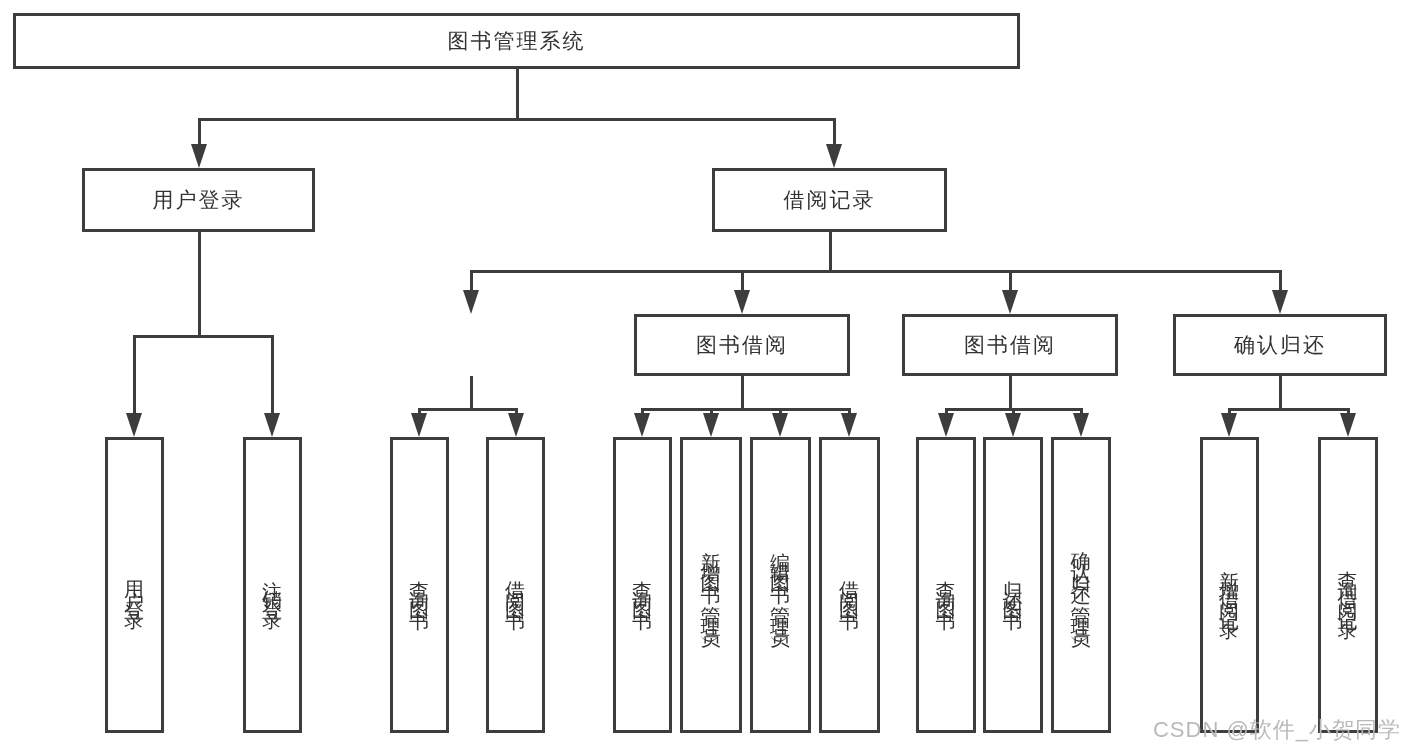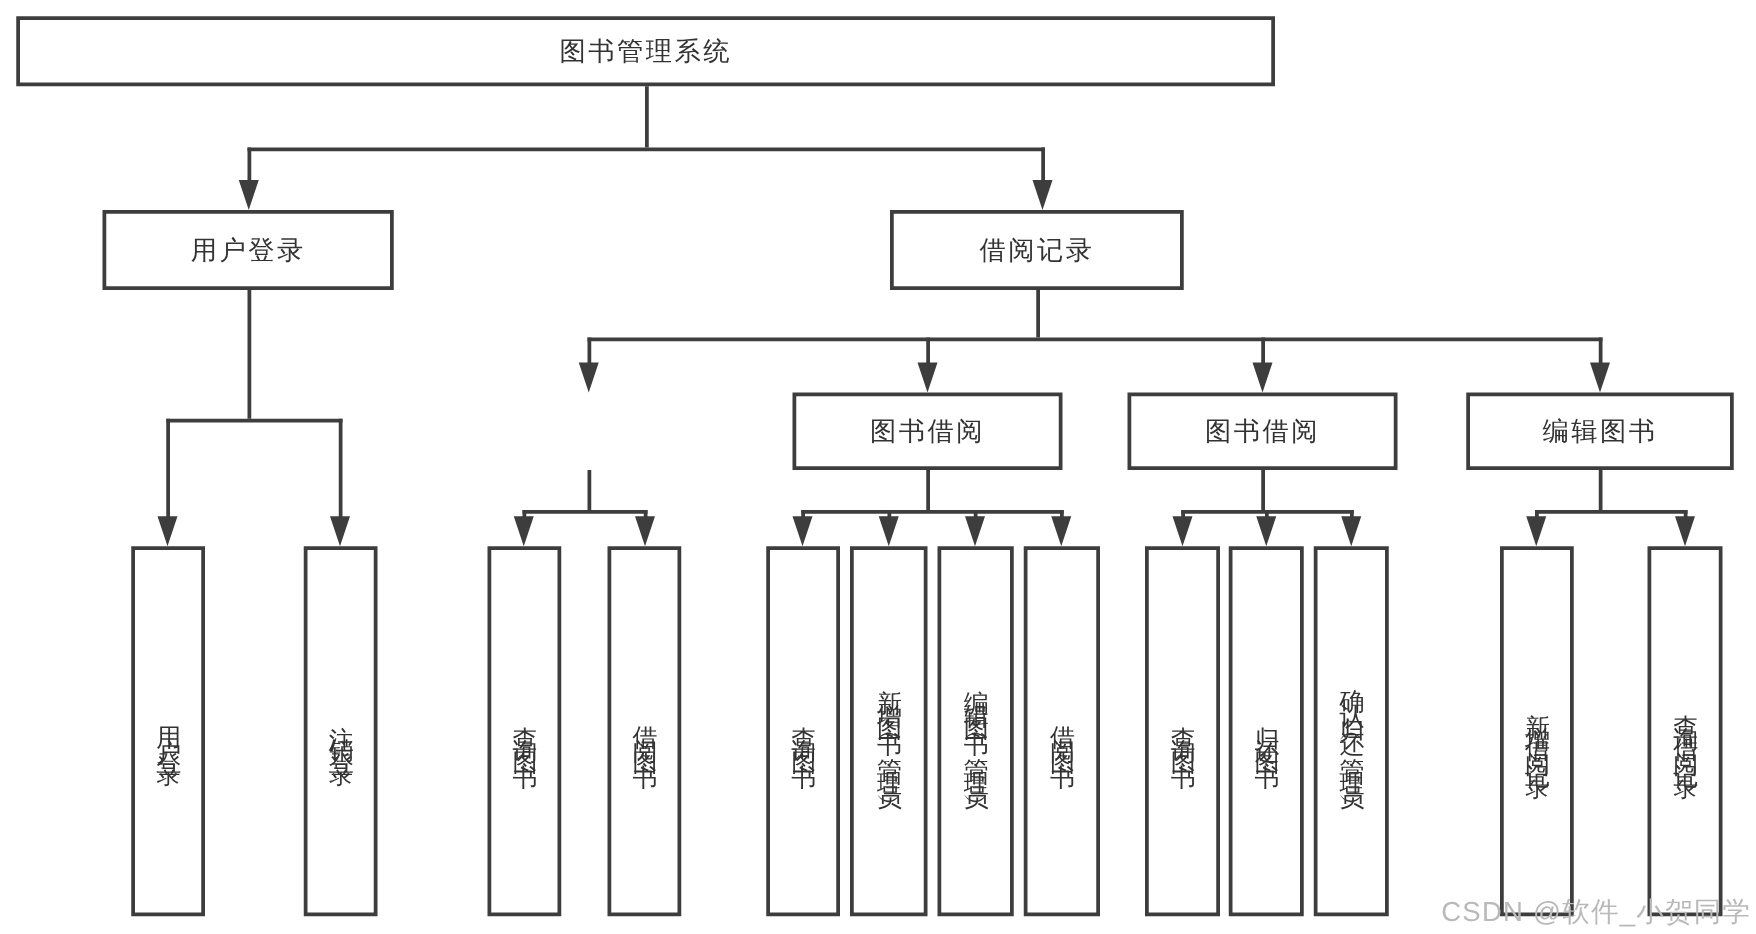--- a/index.html
+++ b/index.html
@@ -75,21 +75,21 @@
   <div class="line" style="left:1278.5px;top:270px;width:3px;height:22px;"></div>
   <div class="arrow" style="left:1272px;top:290px;"></div>
 
   <div class="box" style="left:634px;top:314px;width:216px;height:62px;">
     <span class="hlabel">图书借阅</span>
   </div>
   <div class="box" style="left:902px;top:314px;width:216px;height:62px;">
     <span class="hlabel">图书借阅</span>
   </div>
   <div class="box" style="left:1173px;top:314px;width:214px;height:62px;">
-    <span class="hlabel">编辑图书</span>
+    <span class="hlabel">确认归还</span>
   </div>
 
   <div class="line" style="left:469.5px;top:376px;width:3px;height:32px;"></div>
   <div class="line" style="left:417.5px;top:408px;width:100px;height:3px;"></div>
   <div class="line" style="left:417.5px;top:408px;width:3px;height:8px;"></div>
   <div class="arrow" style="left:411px;top:413px;"></div>
   <div class="line" style="left:514.5px;top:408px;width:3px;height:8px;"></div>
   <div class="arrow" style="left:508px;top:413px;"></div>
 
   <div class="line" style="left:740.5px;top:376px;width:3px;height:32px;"></div>

